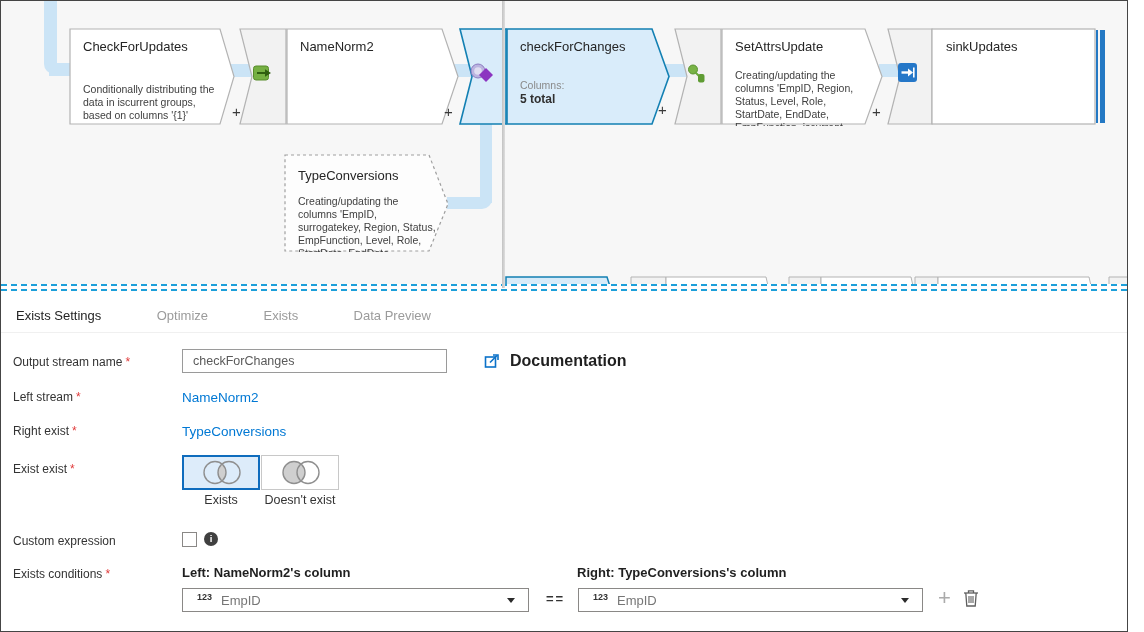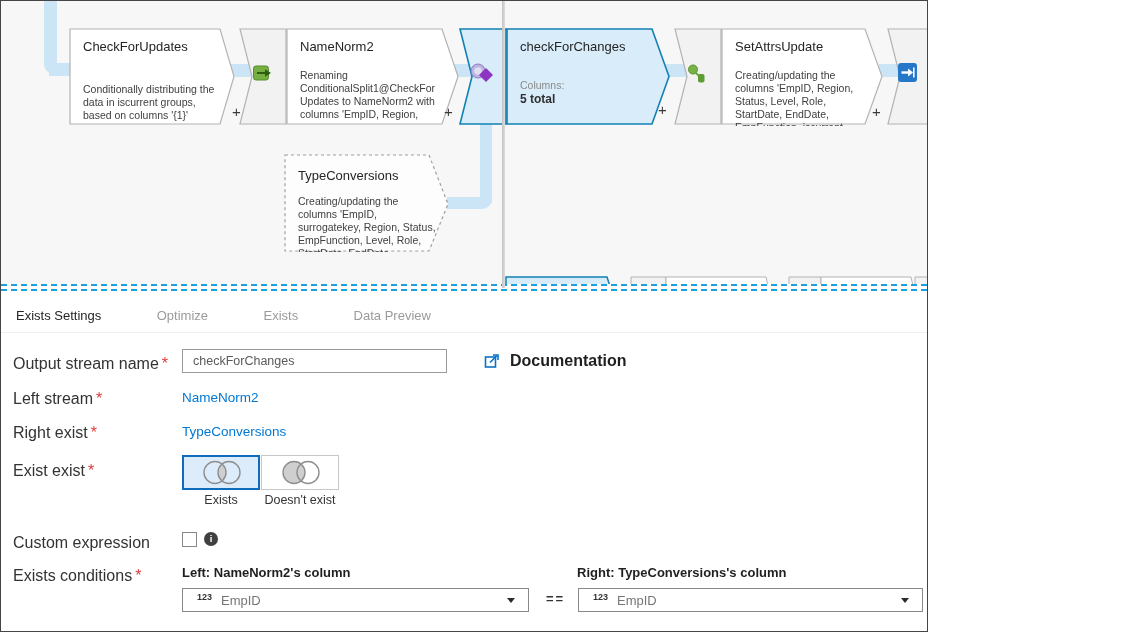--- a/index.html
+++ b/index.html
@@ -1,17 +1,17 @@
 <!DOCTYPE html>
 <html><head>
 <meta charset="utf-8">
 <style>
   * { box-sizing: border-box; margin: 0; padding: 0; }
   body { font-family: "Liberation Sans", "DejaVu Sans", sans-serif; background:#fff; }
-  .window { position:relative; width:928px; height:632px; border:1px solid #454545; background:#fde047; overflow:hidden; }
+  .window { position:relative; width:1128px; height:632px; border:1px solid #454545; background:#fde047; overflow:hidden; }
 
   
   .canvas { position:absolute; left:0; top:0; width:100%; height:287px; background:#f7f7f7; overflow:hidden; }
   .conn { position:absolute; background:#cbe4f6; }
   .vline { position:absolute; left:501px; top:0; width:3px; height:287px;
            background:linear-gradient(to right,#c2c2c2,#dedede); z-index:30; }
   .node { position:absolute; }
   .node svg { position:absolute; left:0; top:0; overflow:visible; }
   .node-title { position:absolute; font-size:13px; color:#252525; white-space:nowrap; }
   .node-desc  { position:absolute; font-size:10.5px; line-height:13px; color:#404040;
@@ -25,21 +25,21 @@
   .divider { position:absolute; left:0; top:283px; width:100%; height:7px; background:#fdfdfd;
              border-top:2px dashed #1d9fd9; border-bottom:2px dashed #1d9fd9; cursor:row-resize; }
   .collapse-dash { position:absolute; left:1107px; top:290px; width:20px; height:3px; background:#1b1b1b; cursor:pointer; }
 
   
   .panel { position:absolute; left:0; top:290px; width:100%; height:342px; background:#fff; }
   .tabs { position:absolute; left:0; top:0; width:100%; height:42px; padding:15px 0 0 15px; border-bottom:1px solid #f0f0f0; }
   .tab { display:inline-block; margin-right:51px; font-size:13px; color:#9b9b9b; cursor:pointer; }
   .tab.active { color:#252525; }
 
-  .flabel { position:absolute; left:12px; font-size:16px; color:#333;text-align:right; }
+  .flabel { position:absolute; left:12px; font-size:12px; color:#333;text-align:right; }
   .req { color:#e03a3a; margin-left:3px; }
   .stream-link { position:absolute; left:181px; font-size:13.5px; color:#0078d4; cursor:pointer; }
 
   .name-input { position:absolute; left:181px; width:265px; height:24px; border:1px solid #9a9a9a;
                 background:#fff; font-size:12.5px; color:#5a5a5a; padding:0 10px;
                 font-family:"Liberation Sans","DejaVu Sans",sans-serif; }
   .doc-wrap { position:absolute; left:483px; display:flex; align-items:center; cursor:pointer; }
   .doc-text { font-size:16px; font-weight:700; color:#1f1f1f; margin-left:10px; }
 
   .venn-btn { position:absolute; width:78px; height:35px; background:#fff; border:1px solid #c8c8c8;
@@ -91,21 +91,20 @@
       <svg width="220" height="97">
         <path d="M1,1 L47,1 L47,96 L1,96 L13,48.5 Z" fill="#f2f2f2" stroke="#b3b3b3" stroke-width="1.2"></path>
         <path d="M48,1 L203,1 L219,48.5 L203,96 L48,96 Z" fill="#ffffff" stroke="#b3b3b3" stroke-width="1.2"></path>
         <g transform="translate(14,35)">
           <rect x="0.5" y="3" width="15" height="14" rx="2.5" fill="#76b043" stroke="#578c2b"></rect>
           <path d="M4,10 H13" stroke="#2f5e10" stroke-width="2"></path>
           <path d="M12,6.2 L18,10 L12,13.8 Z" fill="#2f5e10"></path>
         </g>
       </svg>
       <div class="node-title" style="left:61px; top:11px;">NameNorm2</div>
-      <div class="node-desc" style="left:61px; top:41px; width:142px; max-height:57px;">Renaming ConditionalSplit1@CheckForUpdates to NameNorm2 with columns 'EmpID, Region,</div>
     </div>
     <span class="add-btn" style="left:443px; top:102px;">+</span>
 
     <div class="node" style="left:458px; top:27px; width:212px; height:97px;">
       <svg width="212" height="97">
         <path d="M1,1 L47,1 L47,96 L1,96 L13,48.5 Z" fill="#d9ecfa" stroke="#1380b3" stroke-width="1.6"></path>
         <path d="M48,1 L193,1 L210,48.5 L193,96 L48,96 Z" fill="#d9ecfa" stroke="#1380b3" stroke-width="1.6"></path>
         <g transform="translate(11,34)">
           <circle cx="8" cy="9" r="7" fill="#b7aedd" fill-opacity="0.9" stroke="#8d7cc2"></circle>
           <circle cx="8" cy="9" r="3.8" fill="#ffffff" fill-opacity="0.55"></circle>

